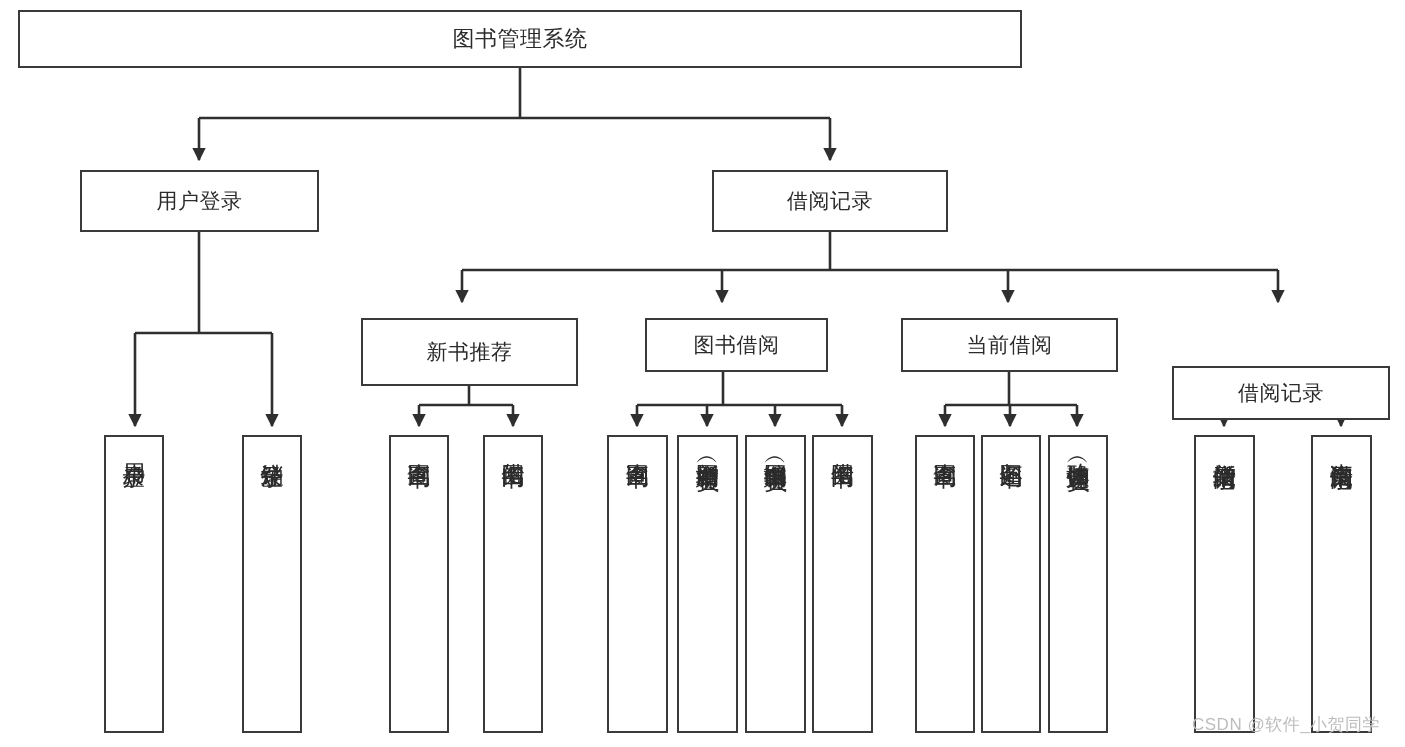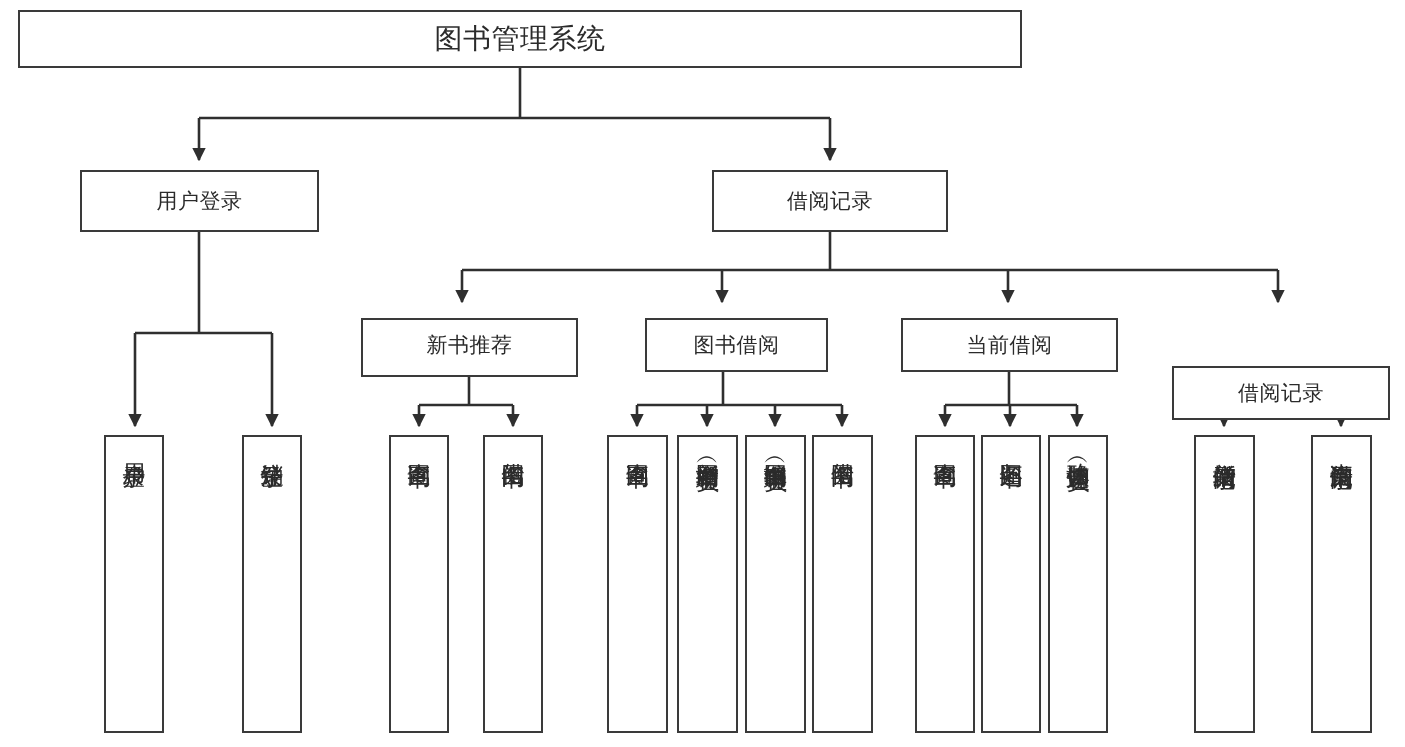--- a/index.html
+++ b/index.html
@@ -40,21 +40,21 @@
   }
   .node .label {
     display: block;
     line-height: 1.18;
   }
   .node.horiz .label {
     font-size: 21px;
     letter-spacing: 0.5px;
   }
   .node.root .label {
-    font-size: 28px;
+    font-size: 22px;
     letter-spacing: 0.5px;
   }
   .node.vert {
     align-items: flex-start;
     justify-content: center;
     padding-top: 8px;
   }
   .node.vert .label {
     writing-mode: vertical-rl;
     text-orientation: upright;
@@ -132,21 +132,21 @@
     <span class="label">图书管理系统</span>
   </div>
 
   <div class="node horiz" style="left:80px; top:170px; width:239px; height:62px;">
     <span class="label">用户登录</span>
   </div>
   <div class="node horiz" style="left:712px; top:170px; width:236px; height:62px;">
     <span class="label">借阅记录</span>
   </div>
 
-  <div class="node horiz" style="left:361px; top:318px; width:217px; height:59px;font-family:Liberation Mono, monospace;">
+  <div class="node horiz" style="left:361px; top:318px; width:217px; height:68px;">
     <span class="label">新书推荐</span>
   </div>
   <div class="node horiz" style="left:632px; top:318px; width:183px; height:54px;margin-left:13px;">
     <span class="label">图书借阅</span>
   </div>
   <div class="node horiz" style="left:901px; top:318px; width:217px; height:54px;">
     <span class="label">当前借阅</span>
   </div>
   <div class="node horiz" style="left:1172px; top:318px; width:218px; height:54px;margin-top:48px;">
     <span class="label">借阅记录</span>
@@ -189,14 +189,15 @@
     <span class="label">确认归还（管理员）</span>
   </div>
 
   <div class="node vert" style="left:1194px; top:435px; width:61px; height:298px;">
     <span class="label">新增借阅记录</span>
   </div>
   <div class="node vert" style="left:1311px; top:435px; width:61px; height:298px;">
     <span class="label">查询借阅记录</span>
   </div>
 
+  <div class="watermark" style="left:1192px; top:713px;">CSDN @软件_小贺同学</div>
 
 </div>
 
 </body></html>

